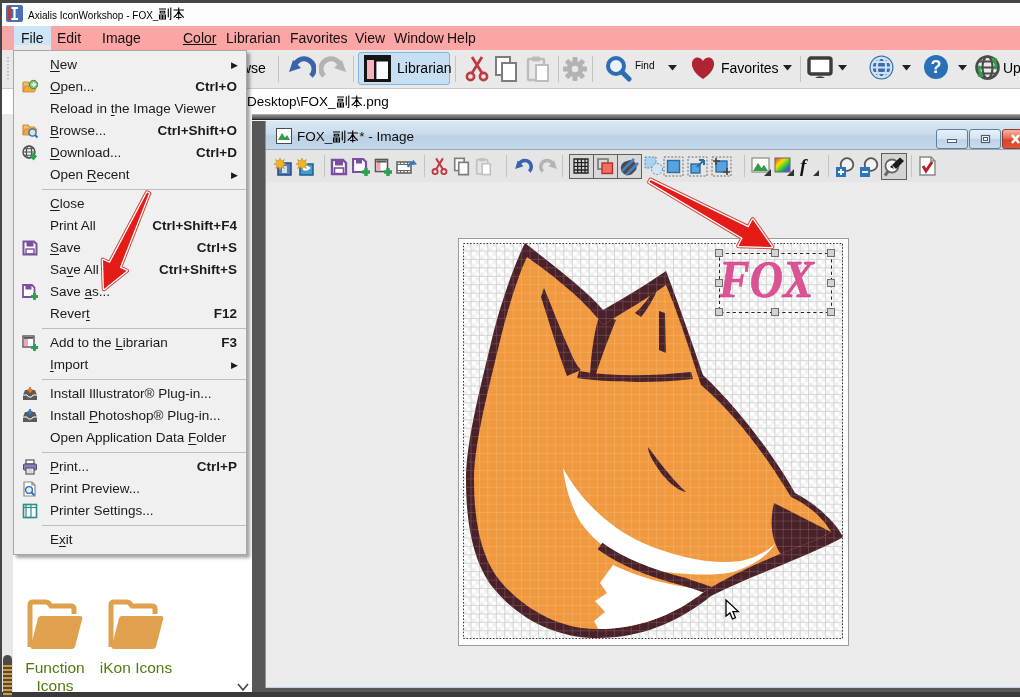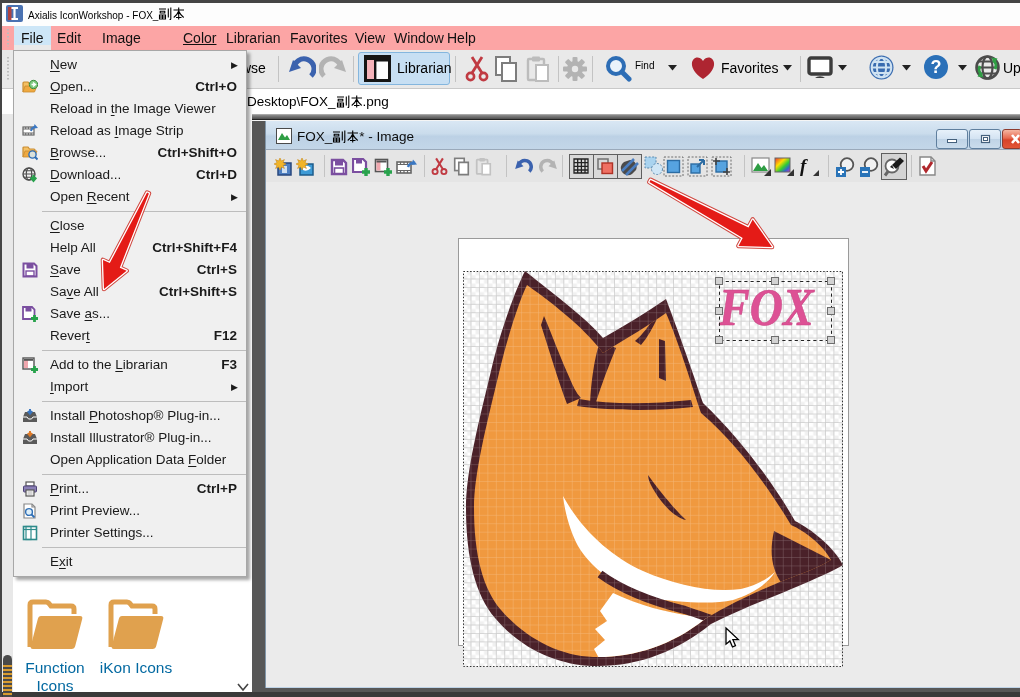--- a/index.html
+++ b/index.html
@@ -21,36 +21,36 @@
   #sunken2{left:2px;top:115px;width:1018px;height:4px;background:linear-gradient(#8d8d8d,#4f4f4f);}
   #sunken3{left:2px;top:119px;width:1018px;height:1px;background:#242424;}
   #sunken4{left:2px;top:120px;width:1018px;height:1px;background:#f5f5f5;}
   #workspace{left:2px;top:121px;width:1018px;height:571px;background:#575757;}
   #botstrip{left:0;top:692px;width:1020px;height:5px;background:#3a3a3a;}
   
   #ltrack{left:2px;top:114px;width:11px;height:578px;background:#e8e8e8;z-index:5;}
   #lpanel{left:13px;top:114px;width:239px;height:578px;background:#fff;z-index:5;}
   #lthumb{left:3px;top:655px;width:9px;height:42px;border-radius:5px 5px 0 0;z-index:6;
           background:linear-gradient(#4a4a4a 0 8px,rgba(0,0,0,0) 8px),repeating-linear-gradient(#4a4a4a 0 2px,#d99b2e 2px 4px);}
-  .flabel{position:absolute;font-size:15.5px;color:#0369a1;text-align:center;z-index:6;}
+  .flabel{position:absolute;font-size:15.5px;color:#4d7c0f;text-align:center;z-index:6;}
   #chev{left:236px;top:680px;width:14px;height:14px;z-index:6;}
   
   #docwin{left:265px;top:121px;width:755px;height:567px;background:#bed3e7;border-left:1px solid #8196a9;z-index:4;}
   #doctitle{left:266px;top:121px;width:754px;height:28px;z-index:4;
             background:linear-gradient(#d9e7f4 0%,#cadcec 45%,#bcd1e5 55%,#c3d6e8 100%);}
   #doctext{left:297px;top:129px;font-size:13.5px;color:#0c0c0c;z-index:5;}
   #doctools{left:266px;top:149px;width:754px;height:32px;background:#e5e5e5;border-top:1px solid #9aa9ba;border-bottom:1px solid #8f8f8f;z-index:4;}
   #doccontent{left:266px;top:182px;width:754px;height:505px;background:#ebebeb;z-index:4;}
   
   .wbtn{position:absolute;top:129px;height:18px;border:1px solid #5f7f9e;border-radius:3px;z-index:6;
         background:linear-gradient(#e7f1fa 0%,#d3e3f2 49%,#bfd3e6 51%,#cadcec 100%);}
   #wclose{background:linear-gradient(#f4b6a2 0%,#e86a50 45%,#d6432a 55%,#e25537 100%);border-color:#8e3b2e;}
   
   #canvasframe{left:458px;top:238px;width:389px;height:406px;background:#fff;border:1px solid #9a9a9a;z-index:5;}
-  #gridarea{left:463px;top:243px;width:380px;height:356px;z-index:5;margin-top:28px;}
+  #gridarea{left:463px;top:243px;width:380px;height:356px;z-index:5;}
   
   #menu{left:13px;top:50px;width:232px;background:#f0f0f0;border:1px solid #a7a7a7;
         box-shadow:3px 3px 3px rgba(0,0,0,0.35);z-index:20;padding:3px 0;}
   .mitem{position:relative;height:22px;line-height:22px;font-size:13.5px;color:#1a1a1a;}
   .mitem .lbl{position:absolute;left:36px;}
   .mitem .sc{position:absolute;right:9px;font-weight:bold;}
   .mitem .sub{position:absolute;right:8px;top:0;font-size:9px;}
   .mitem .ico{position:absolute;left:8px;top:3px;width:16px;height:16px;}
   .msep{height:1px;background:#bdbdbd;margin:3px 0 3px 28px;}
   u{text-decoration:underline;text-underline-offset:2px;}
@@ -460,29 +460,20 @@
         <path d="M9.5,5.5 h4 M11,7.5 l2.5,-2 -2.5,-2" fill="none" stroke="#fff" stroke-width="1.3"></path>
       </svg>
       <span class="lbl"><u>O</u>pen...</span>
       <span class="sc">Ctrl+O</span>
     </div>
   <div class="mitem">
       <span class="lbl">Reload in <u>t</u>he Image Viewer</span>
     </div>
   <div class="mitem">
       <svg class="ico" viewBox="0 0 16 16">
-        <rect x="1" y="4" width="11" height="8" fill="#fff" stroke="#666" stroke-width="1.2"></rect>
-        <path d="M1,6 h11 M1,10 h11 M3.7,4 v2 M6.4,4 v2 M9.1,4 v2 M3.7,10 v2 M6.4,10 v2 M9.1,10 v2" stroke="#666" stroke-width="1"></path>
-        <path d="M9,8 a5,5 0 0 1 5,-4" fill="none" stroke="#3a77c2" stroke-width="2"></path>
-        <path d="M16,5 l-3.4,-4 -1.2,4.4 Z" fill="#3a77c2"></path>
-      </svg>
-      <span class="lbl">Reload as <u>I</u>mage Strip</span>
-    </div>
-  <div class="mitem">
-      <svg class="ico" viewBox="0 0 16 16">
         <path d="M1,12 V3 q0,-1 1,-1 h4 l1.5,2 H12 q1,0 1,1 v1" fill="#f4c064" stroke="#c98c31" stroke-width="1.2"></path>
         <path d="M3,6 h12 l-2.5,6 H1 Z" fill="#efa940" stroke="#c98c31" stroke-width="0.8"></path>
         <circle cx="10.5" cy="9.5" r="3.6" fill="#d6ebf7" fill-opacity="0.85" stroke="#2d6db5" stroke-width="1.4"></circle>
         <path d="M13,12 l2.5,2.5" stroke="#2d6db5" stroke-width="2"></path>
       </svg>
       <span class="lbl"><u>B</u>rowse...</span>
       <span class="sc">Ctrl+Shift+O</span>
     </div>
   <div class="mitem">
       <svg class="ico" viewBox="0 0 16 16">
@@ -496,21 +487,21 @@
     </div>
   <div class="mitem">
       <span class="lbl">Open <u>R</u>ecent</span>
       <span class="sub">▶</span>
     </div>
   <div class="msep"></div>
   <div class="mitem">
       <span class="lbl"><u>C</u>lose</span>
     </div>
   <div class="mitem">
-      <span class="lbl">Help All</span>
+      <span class="lbl">Print All</span>
       <span class="sc">Ctrl+Shift+F4</span>
     </div>
   <div class="mitem">
       <svg class="ico" viewBox="0 0 16 16">
         <path d="M1.5,1.5 h10.5 l2.5,2.5 v10.5 h-13 z" fill="#fff" stroke="#7b4fa0" stroke-width="2"></path>
         <rect x="4.5" y="2" width="7" height="4.5" fill="#7b4fa0"></rect>
         <rect x="4" y="9" width="8" height="5" fill="none" stroke="#7b4fa0" stroke-width="1.4"></rect>
       </svg>
       <span class="lbl"><u>S</u>ave</span>
       <span class="sc">Ctrl+S</span>
@@ -544,31 +535,31 @@
     </div>
   <div class="mitem">
       <span class="lbl"><u>I</u>mport</span>
       <span class="sub">▶</span>
     </div>
   <div class="msep"></div>
   <div class="mitem">
       <svg class="ico" viewBox="0 0 16 16">
         <path d="M1,9 l2,-5 h10 l2,5 v5 h-14 z" fill="#5a5a5a"></path>
         <path d="M1,9 h4 l1.5,2 h3 l1.5,-2 h4" fill="none" stroke="#fff" stroke-width="1"></path>
-        <path d="M8,1 v4 M5.8,3.2 l2.2,2.6 2.2,-2.6" fill="none" stroke="#3a77c2" stroke-width="2"></path>
-      </svg>
-      <span class="lbl">Install <u>P</u>hotoshop® Plug-in...</span>
+        <path d="M8,1 v4 M5.8,3.2 l2.2,2.6 2.2,-2.6" fill="none" stroke="#e07b28" stroke-width="2"></path>
+      </svg>
+      <span class="lbl">Install Illustrator® Plug-in...</span>
     </div>
   <div class="mitem">
       <svg class="ico" viewBox="0 0 16 16">
         <path d="M1,9 l2,-5 h10 l2,5 v5 h-14 z" fill="#5a5a5a"></path>
         <path d="M1,9 h4 l1.5,2 h3 l1.5,-2 h4" fill="none" stroke="#fff" stroke-width="1"></path>
-        <path d="M8,1 v4 M5.8,3.2 l2.2,2.6 2.2,-2.6" fill="none" stroke="#e07b28" stroke-width="2"></path>
-      </svg>
-      <span class="lbl">Install Illustrator® Plug-in...</span>
+        <path d="M8,1 v4 M5.8,3.2 l2.2,2.6 2.2,-2.6" fill="none" stroke="#3a77c2" stroke-width="2"></path>
+      </svg>
+      <span class="lbl">Install <u>P</u>hotoshop® Plug-in...</span>
     </div>
   <div class="mitem">
       <span class="lbl">Open Application Data <u>F</u>older</span>
     </div>
   <div class="msep"></div>
   <div class="mitem">
       <svg class="ico" viewBox="0 0 16 16">
         <rect x="4" y="1" width="8" height="4" fill="#fff" stroke="#555" stroke-width="1.2"></rect>
         <rect x="1.5" y="5" width="13" height="6" rx="1" fill="#8a7fb5" stroke="#4e4377" stroke-width="1"></rect>
         <rect x="4" y="9" width="8" height="6" fill="#fff" stroke="#555" stroke-width="1.2"></rect>

